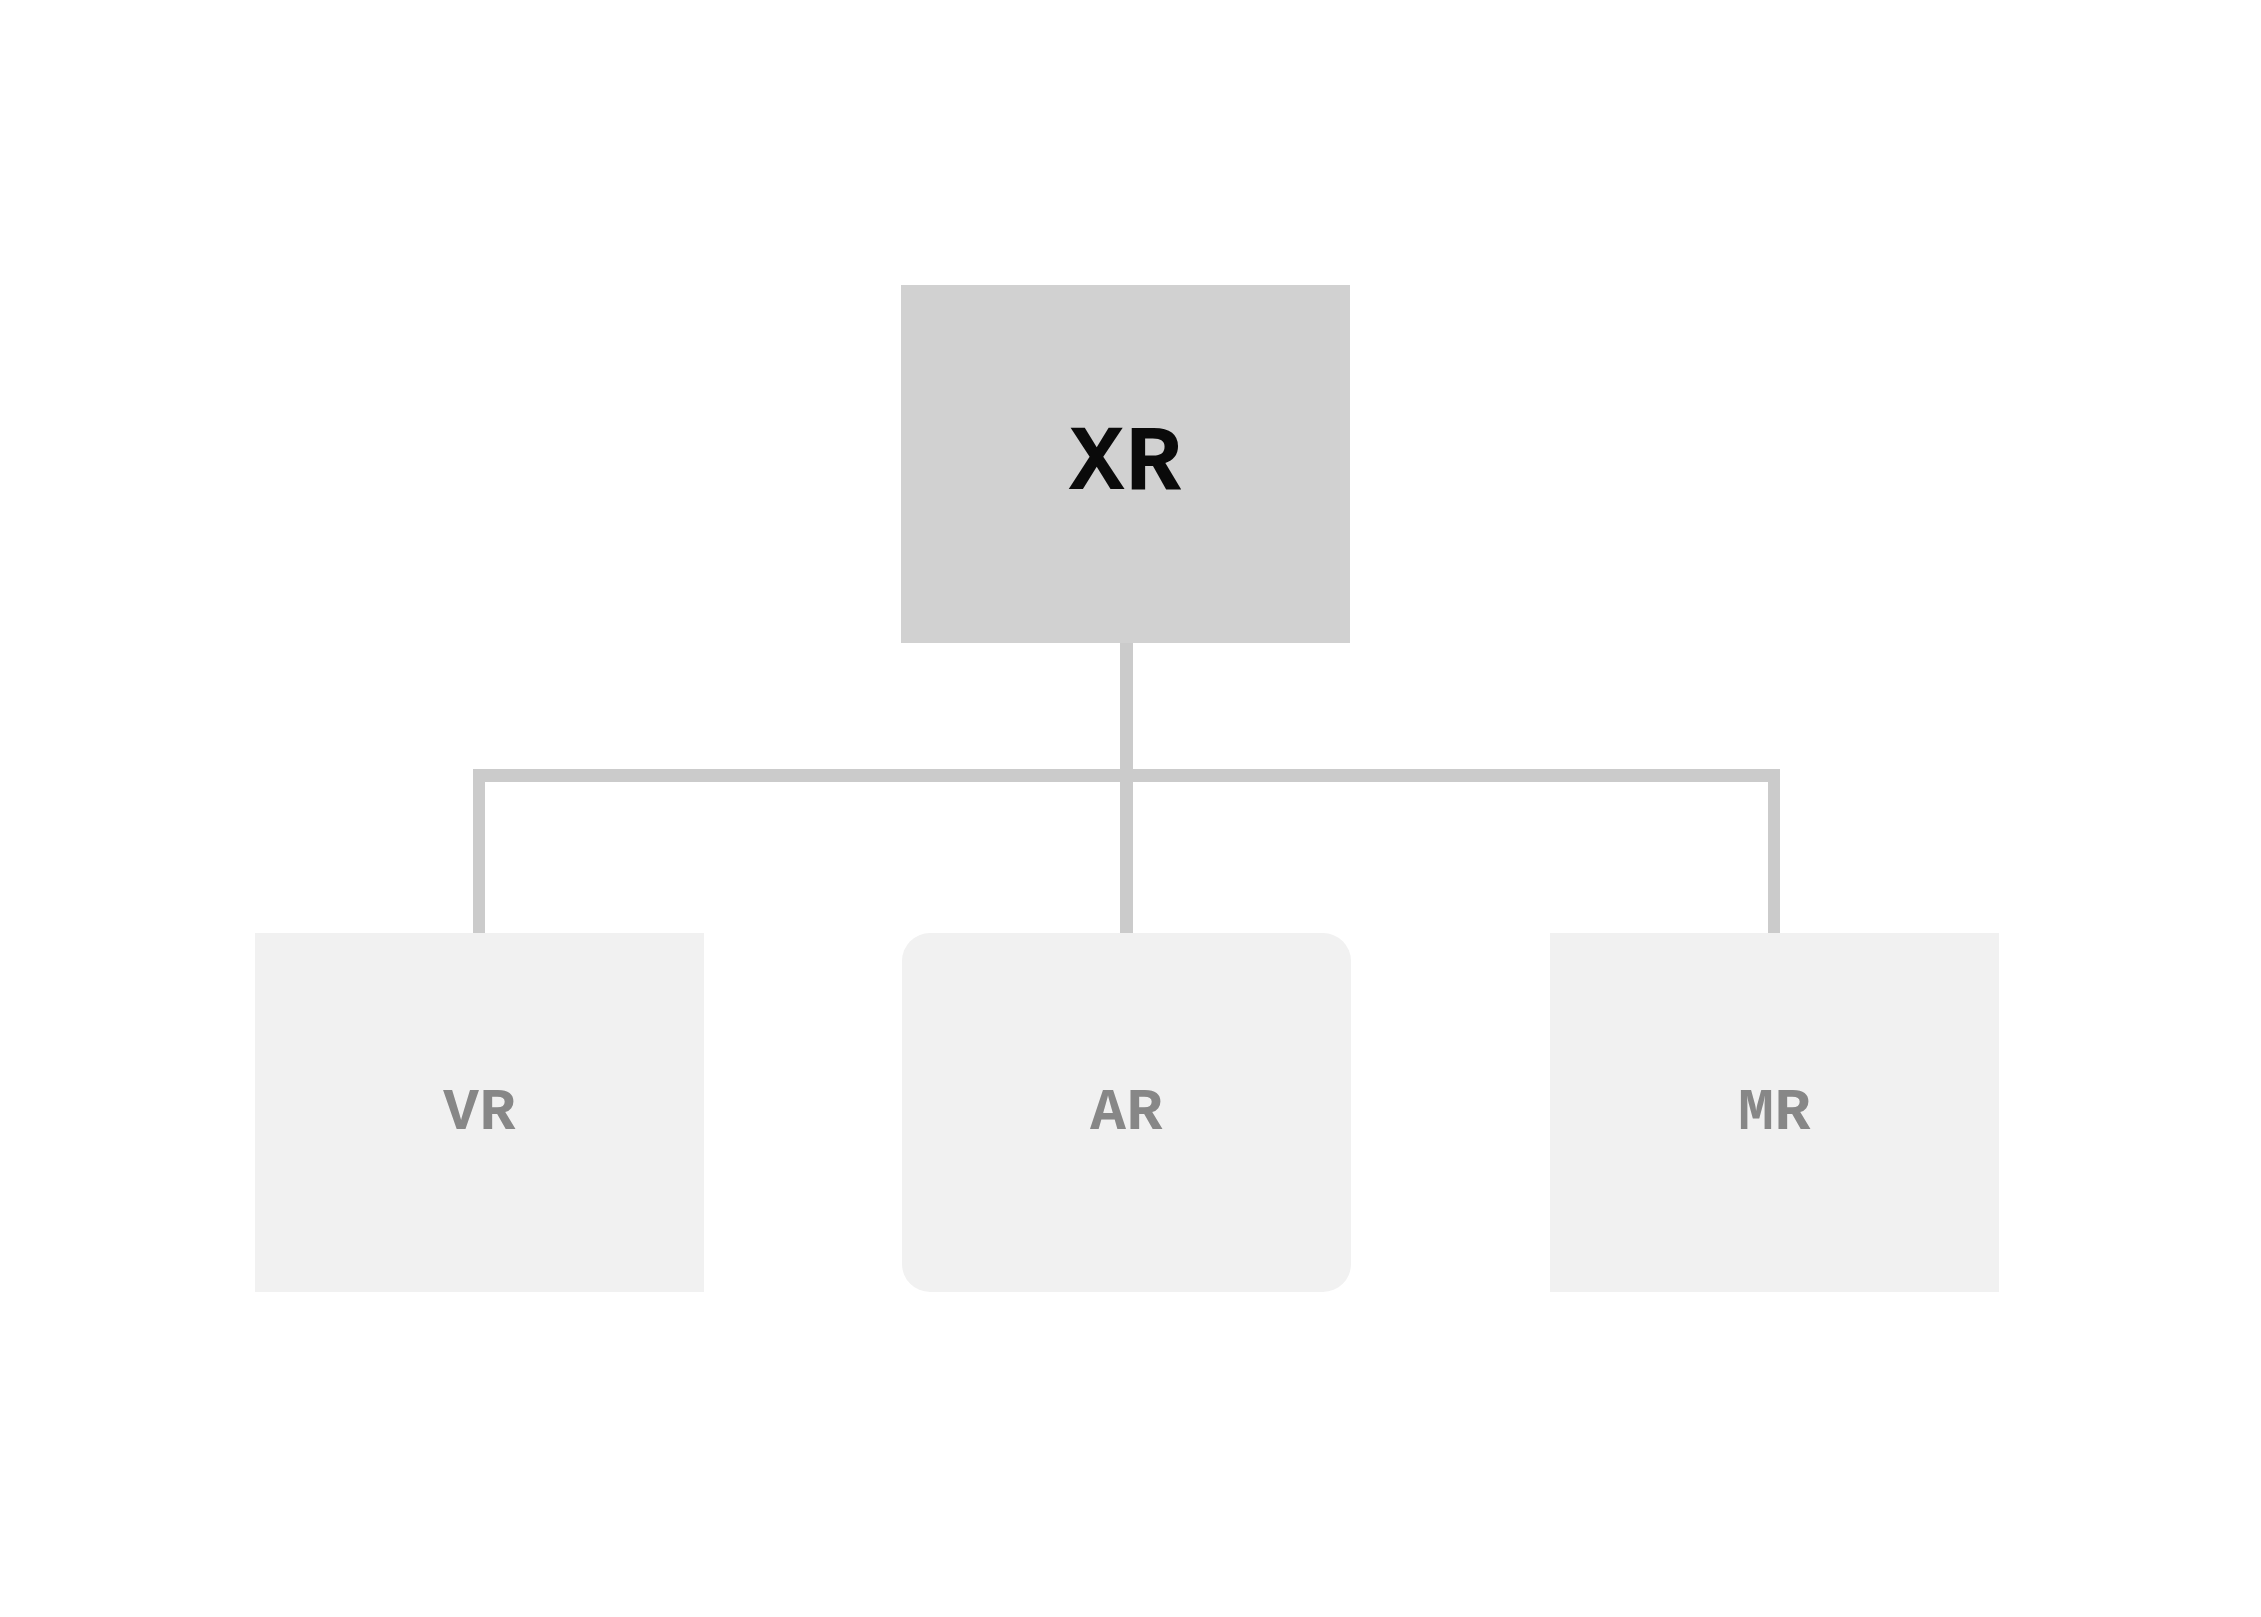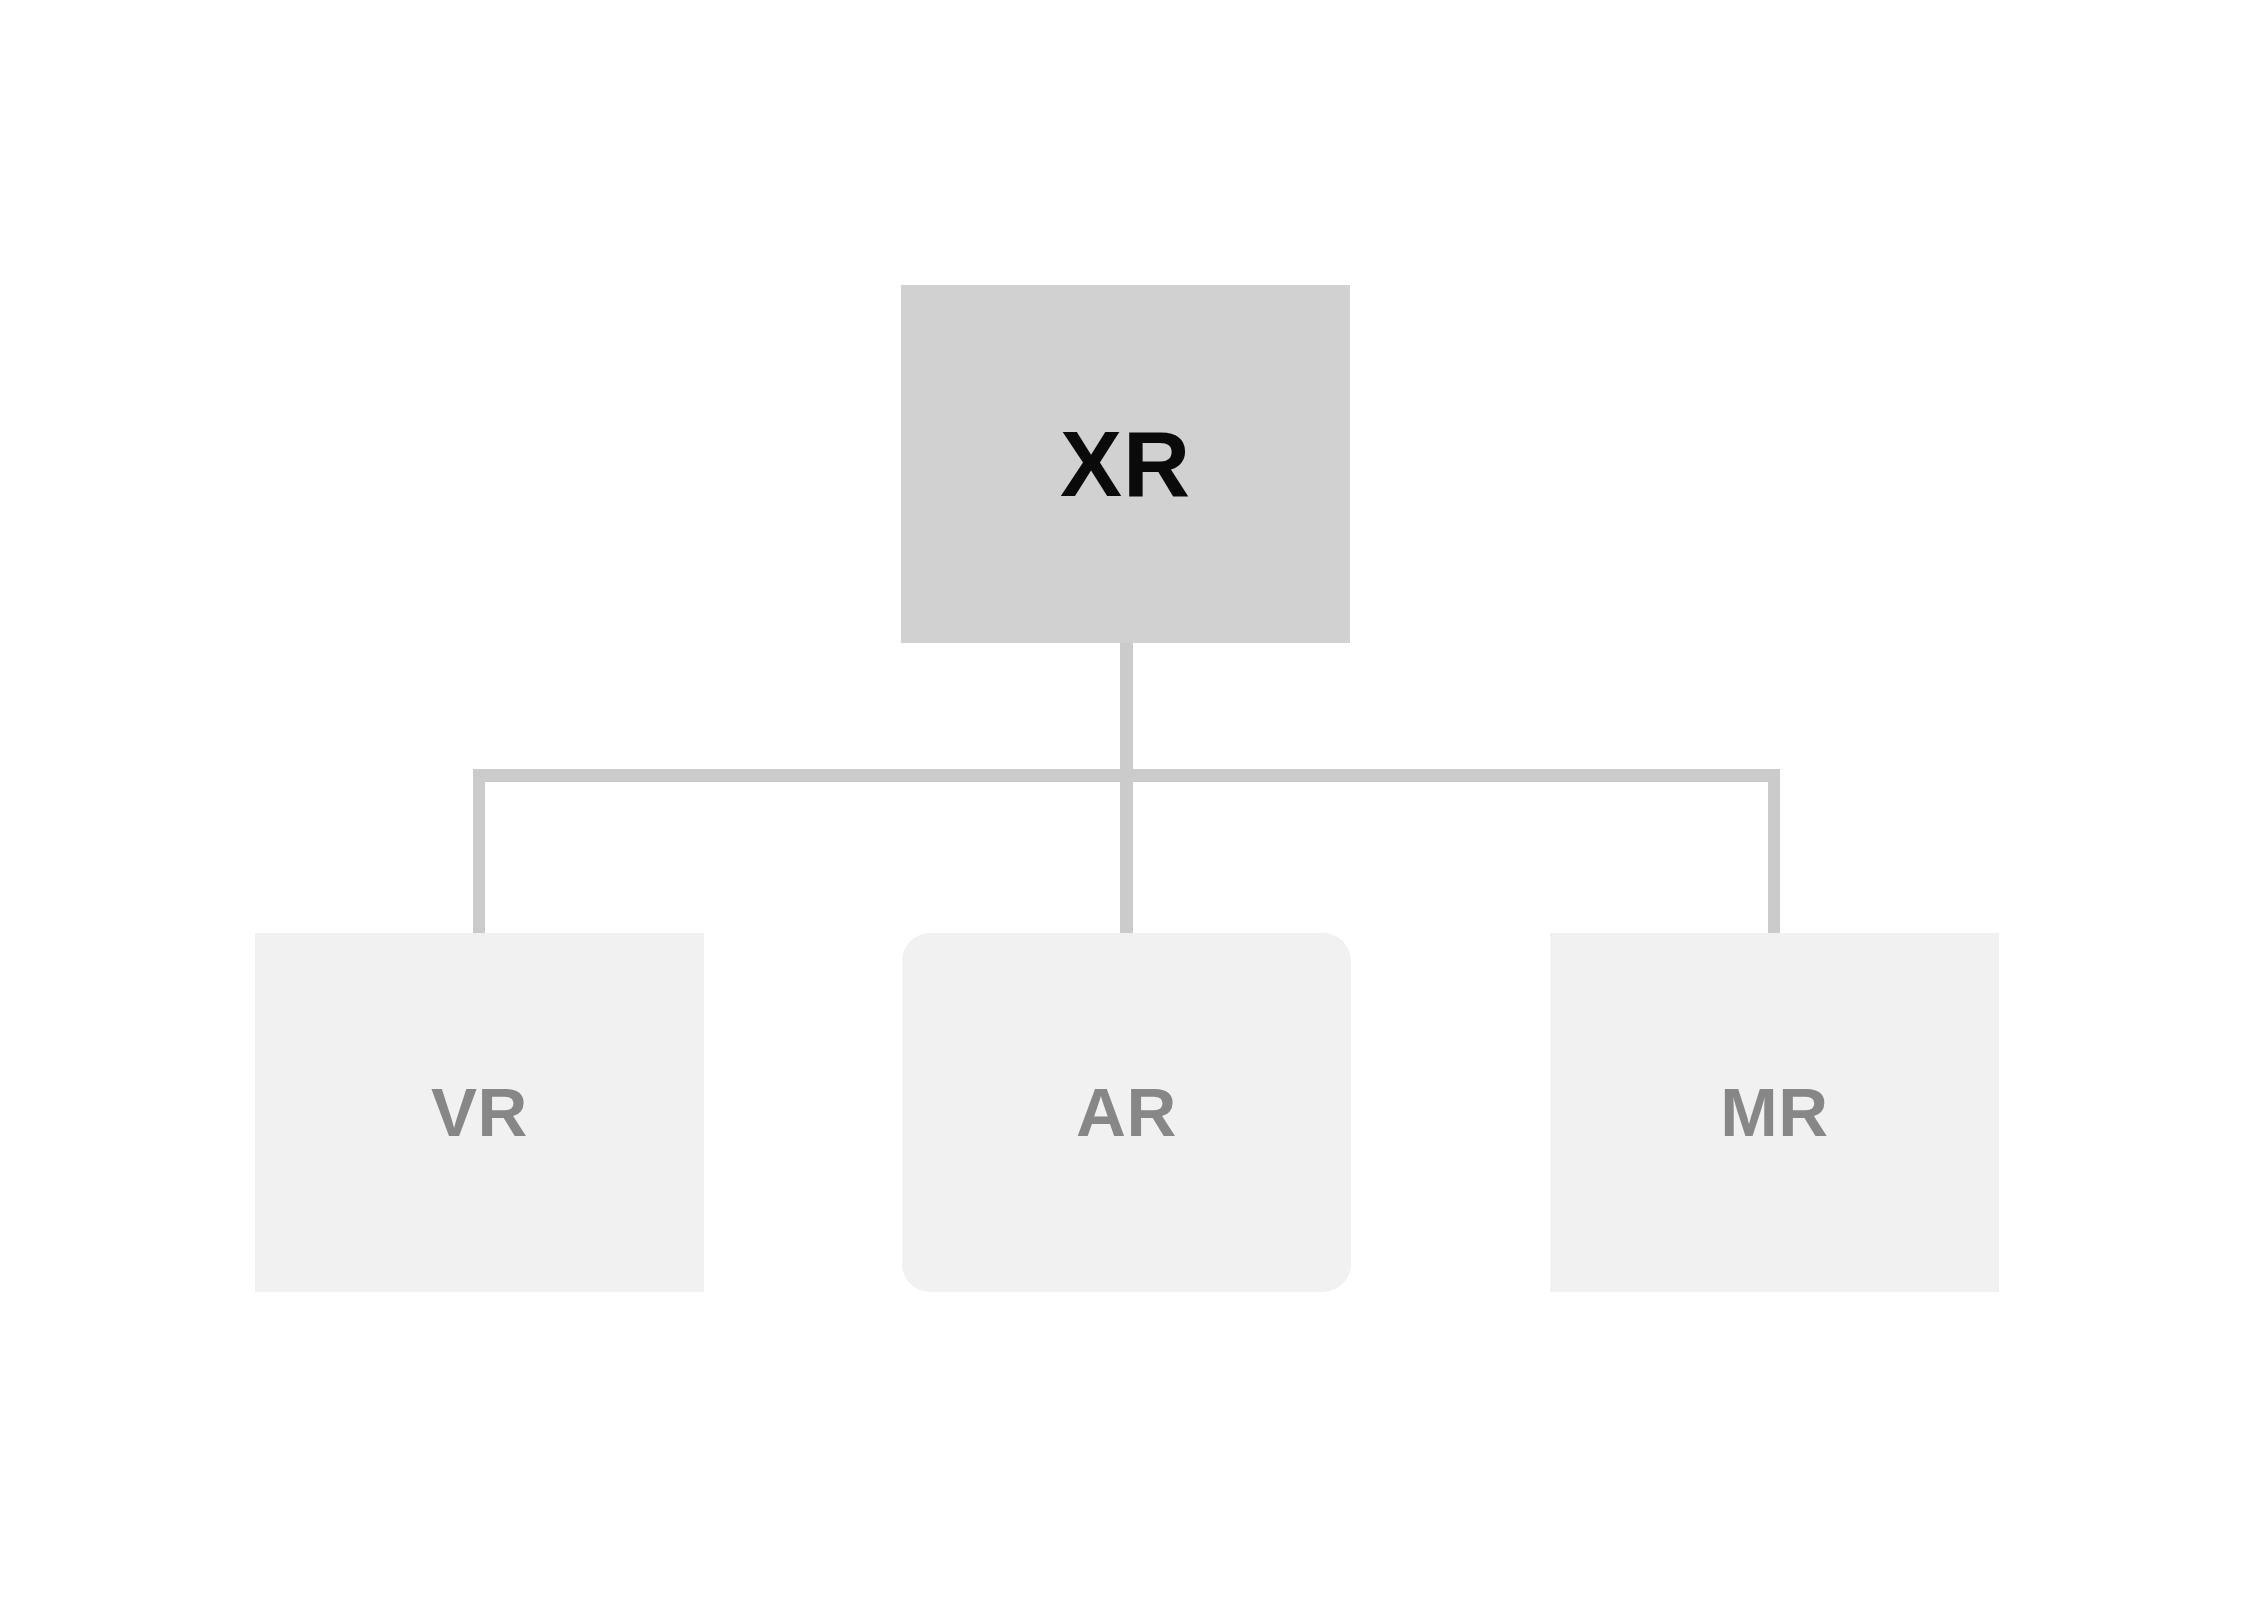--- a/index.html
+++ b/index.html
@@ -38,20 +38,21 @@
     display: flex;
     align-items: center;
     justify-content: center;
     box-sizing: border-box;
   }
   .node-label {
     font-weight: 800;
     letter-spacing: 0.01em;
     line-height: 1;
     white-space: nowrap;
+    font-family: Liberation Mono, monospace;
   }
 
   #node-root {
     left: 901px;
     top: 285px;
     width: 449px;
     height: 358px;
     background: #d1d1d1;
   }
   #node-root .node-label {
@@ -59,21 +60,21 @@
     color: #0a0a0a;
   }
 
   .node-child {
     width: 449px;
     height: 359px;
     top: 933px;
     background: #f1f1f1;
   }
   .node-child .node-label {
-    font-size: 69px;
+    font-size: 60px;
     color: #878787;
   }
   #node-child-0 { left: 255px; }
   #node-child-1 { left: 902px; border-radius: 28px; }
   #node-child-2 { left: 1550px; }
 </style>
 </head>
 <body>
 
 <div id="canvas" style="background: rgb(255, 255, 255);">

